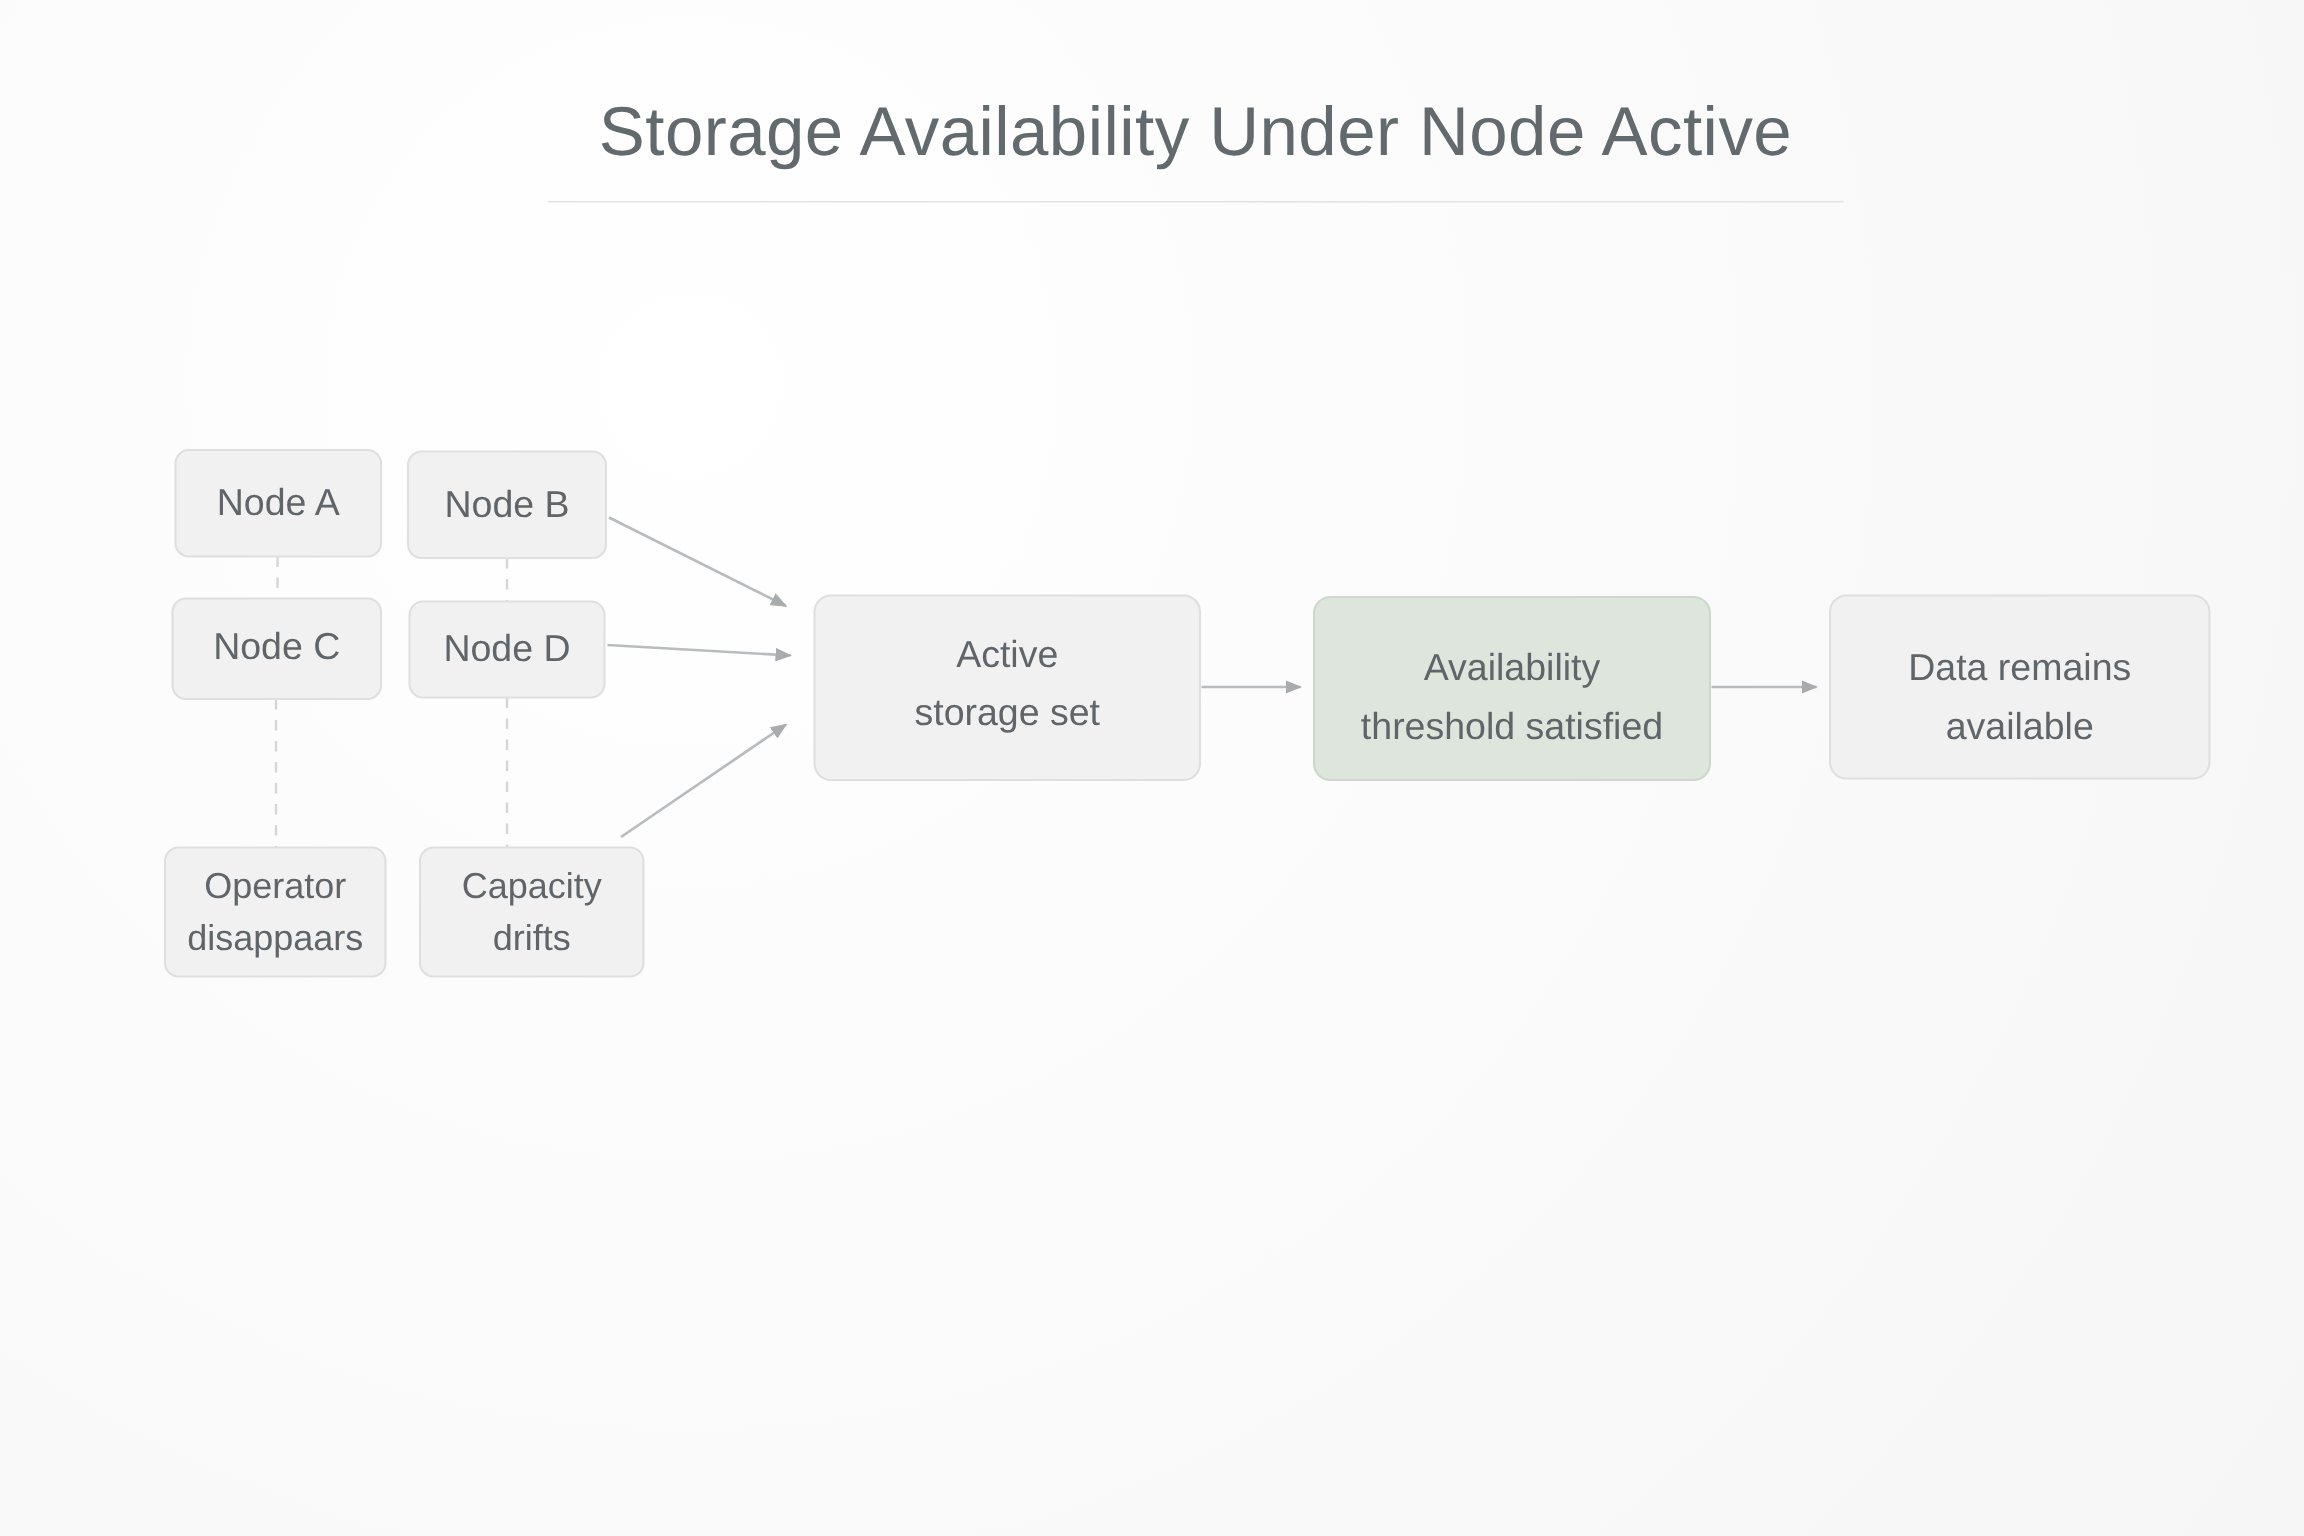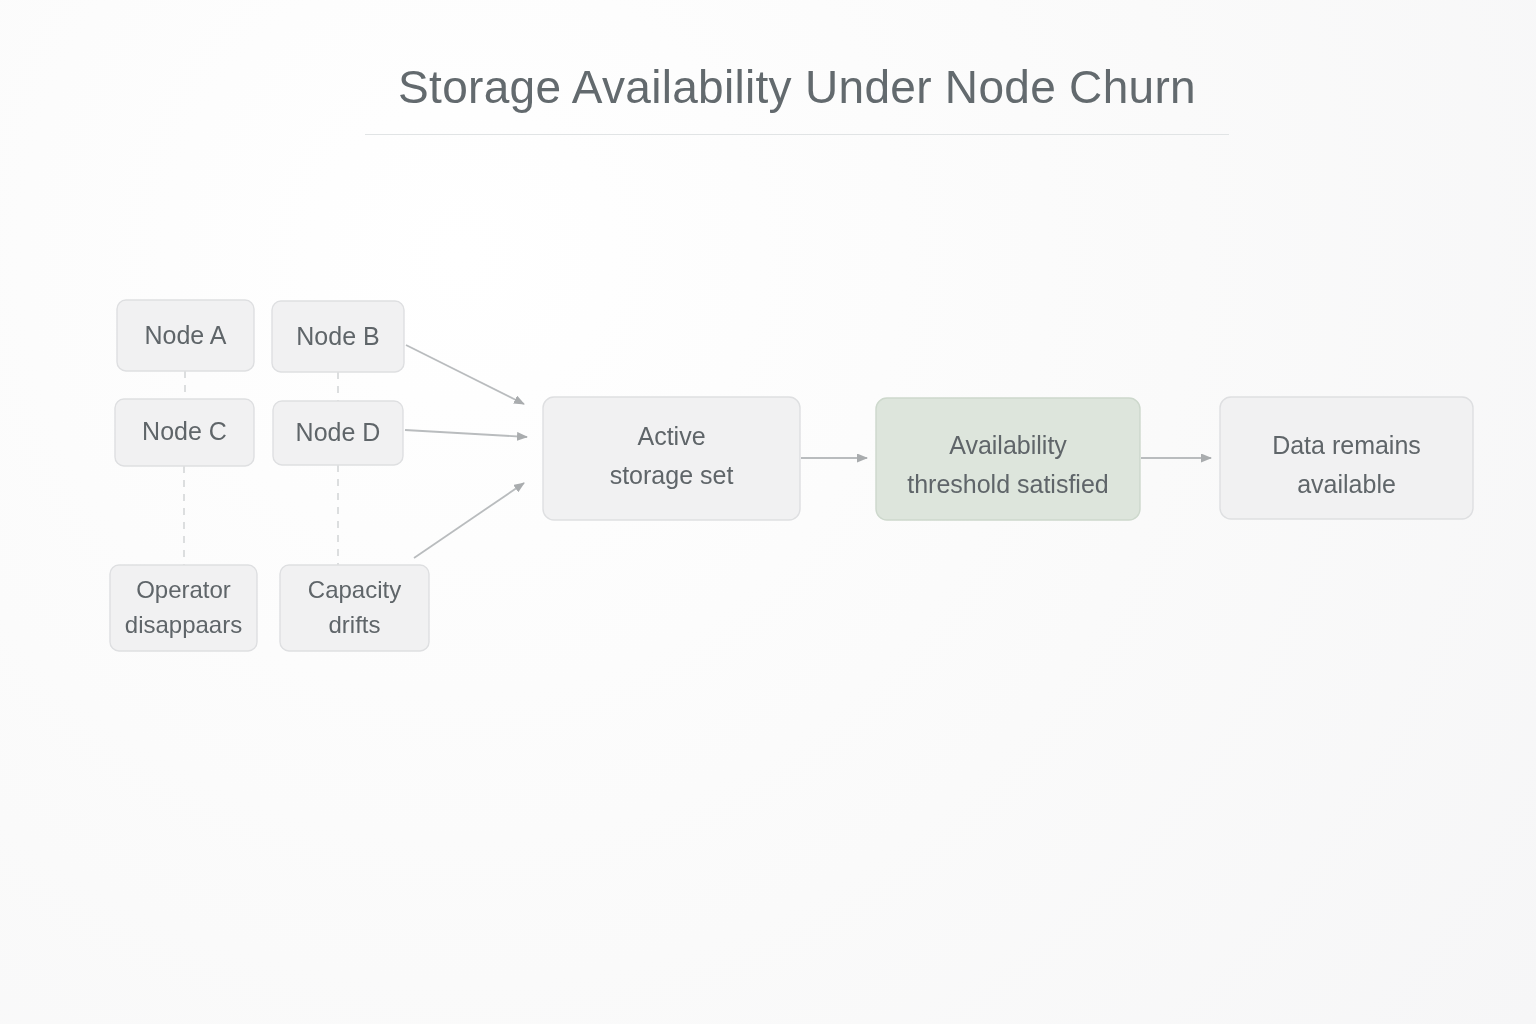--- a/index.html
+++ b/index.html
@@ -83,21 +83,21 @@
   .arrow-head {
     fill: #a9acae;
   }
 </style>
 </head>
 <body>
 
 <div id="canvas">
 
   <div class="title-wrap">
-    <div class="diagram-title">Storage Availability Under Node Churn</div>
+    <div class="diagram-title">Storage Availability Under Node Active</div>
     <div class="title-rule"></div>
   </div>
 
   <svg class="flow" viewBox="0 0 1536 1024">
     <defs>
       <marker id="ah" markerWidth="11" markerHeight="9" refX="10" refY="4.5" orient="auto" markerUnits="userSpaceOnUse">
         <path class="arrow-head" d="M0,0 L11,4.5 L0,9 Z"></path>
       </marker>
     </defs>
 

